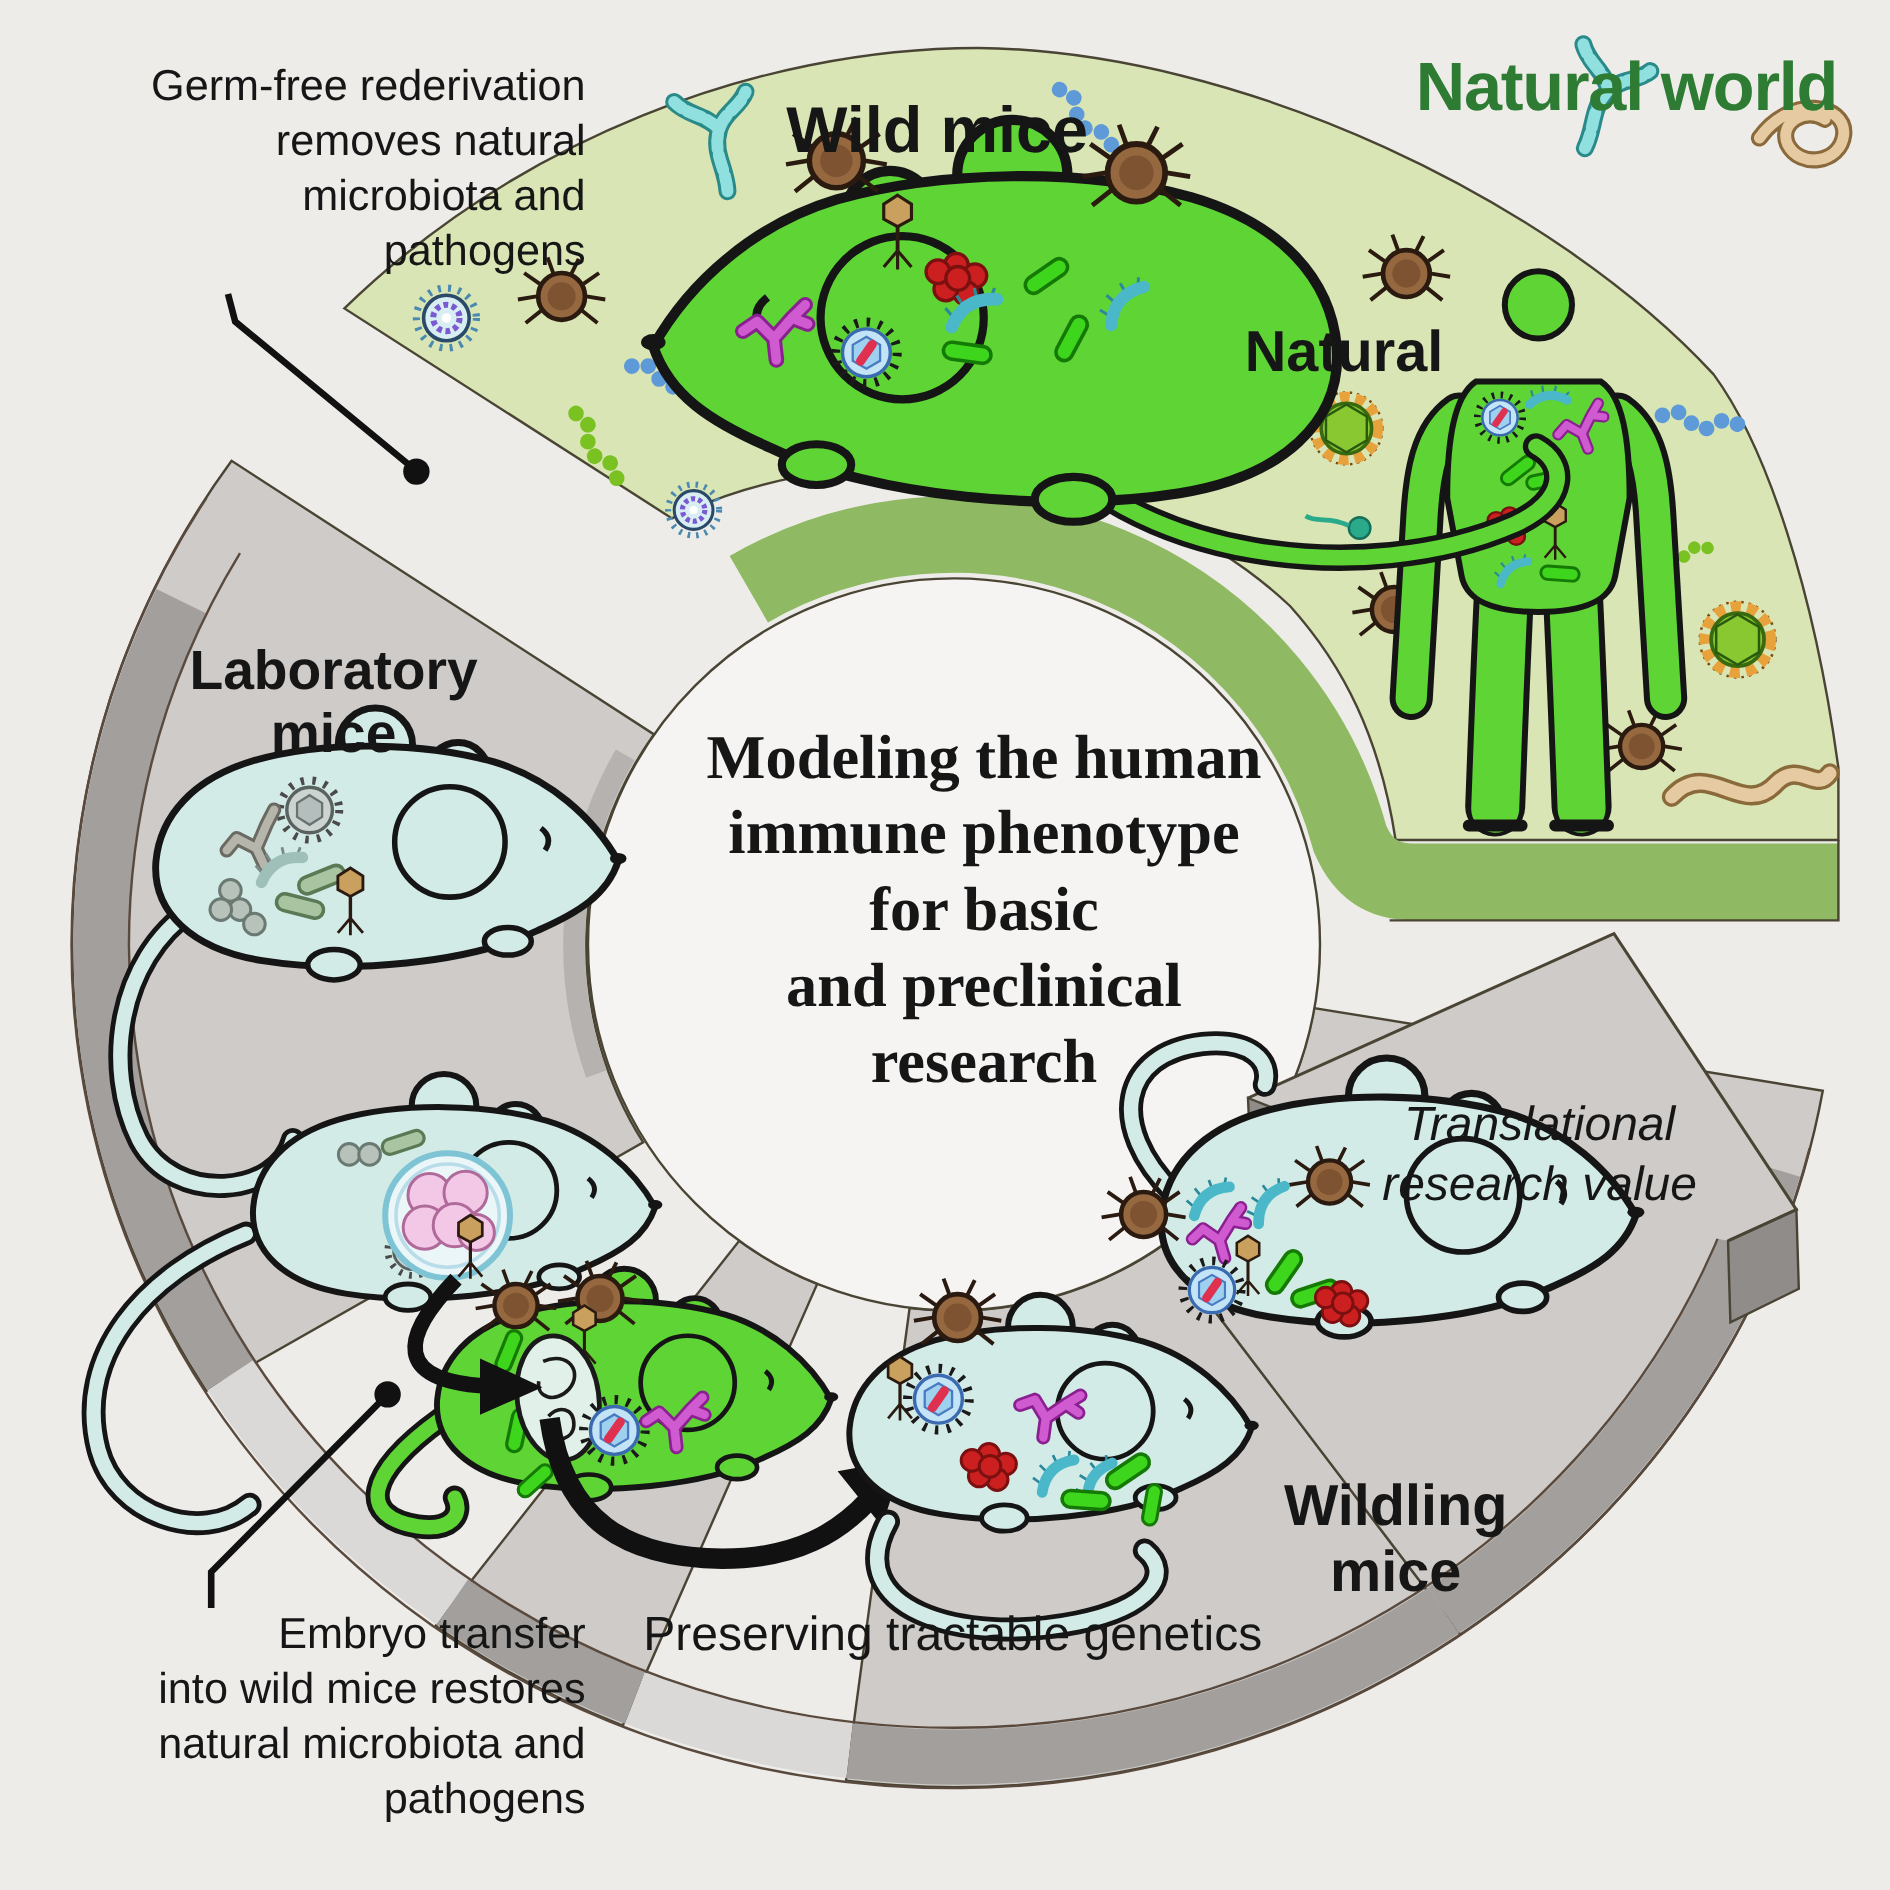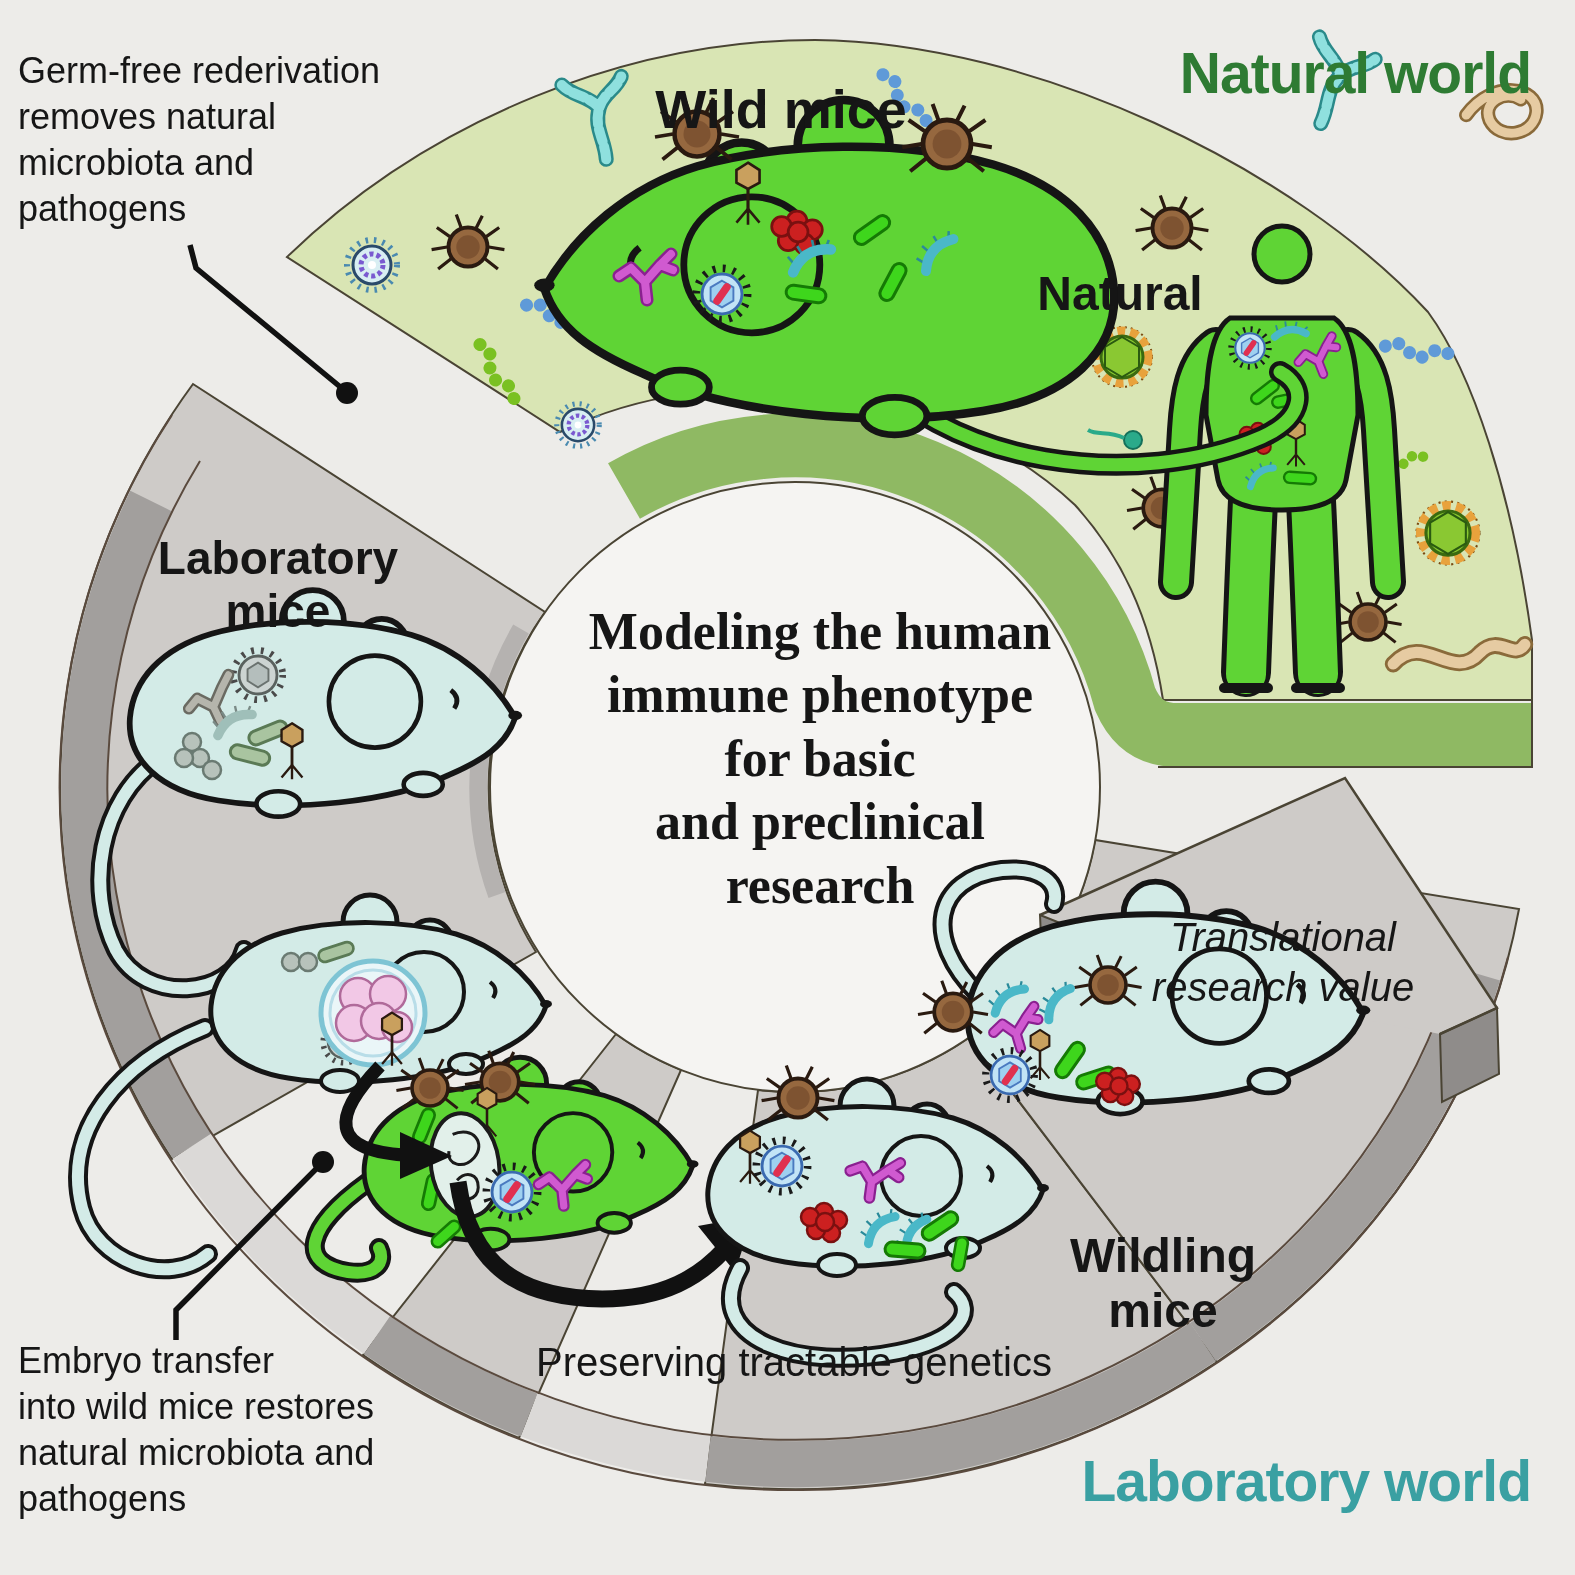--- a/index.html
+++ b/index.html
@@ -1,19 +1,19 @@
 <!DOCTYPE html>
 <html><head>
 <meta charset="utf-8">
 <style>
   html,body{margin:0;padding:0;background:#edece9;}
   .stage{position:relative;width:1575px;height:1575px;background:#edece9;
          font-family:"Liberation Sans",sans-serif;overflow:hidden;}
   .stage svg{position:absolute;left:0;top:0;}
-  .lbl{position:absolute;white-space:pre-line;color:#161616;}
+  .lbl{position:absolute;white-space:pre-line;color:#161616;text-align:right;}
   .lbl.bold{font-weight:700;}
   .lbl.center{transform:translateX(-50%);text-align:center;}
   .lbl.right{text-align:right;}
   #natural-world{font-size:57px;color:#2e7b33;letter-spacing:-1px;}
   #laboratory-world{font-size:57px;color:#3aa0a2;letter-spacing:-1px;}
   #wild-mice{font-size:54px;}
   #humans{font-size:48px;}
   #laboratory-mice{font-size:46px;line-height:1.15;}
   #wildling-mice{font-size:48px;line-height:1.15;}
   #center-title{font-size:52px;line-height:1.22;}
@@ -396,14 +396,13 @@
   <div class="lbl bold center" id="wildling-mice" style="left:1163px;top:1228px;">Wildling
 mice</div>
 
   <div class="lbl center" id="preserving" style="left:794px;top:1340px;white-space:nowrap;">Preserving tractable genetics</div>
 
   <div class="lbl" id="embryo-transfer" style="left:18px;top:1338px;width:470px;">Embryo transfer
 into wild mice restores
 natural microbiota and
 pathogens</div>
 
-  <div class="lbl bold right" id="laboratory-world" style="right:44px;top:1448px;width:700px;">Laboratory world</div>
 </div>
 
 </body></html>

